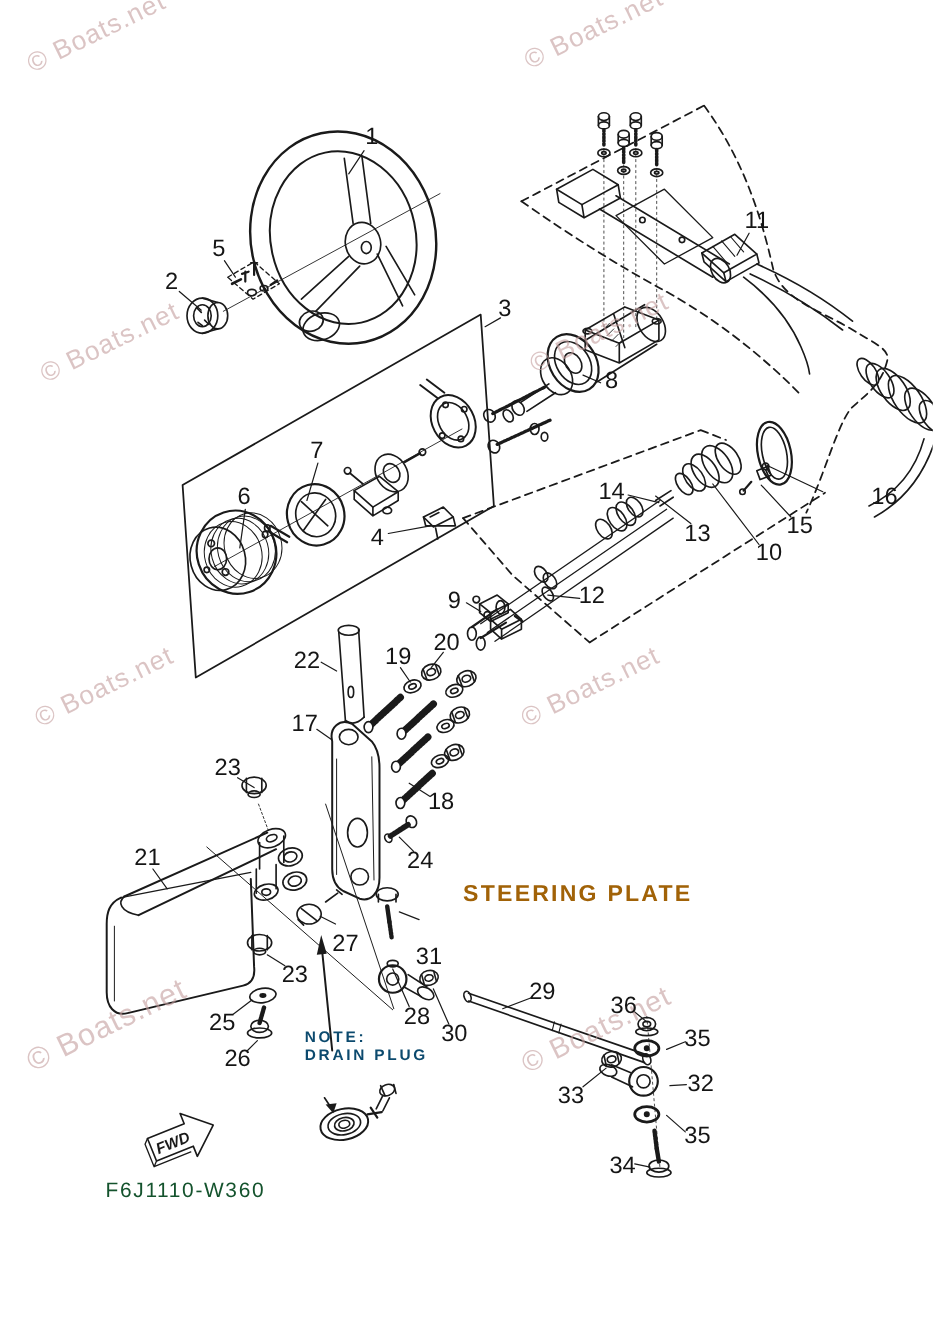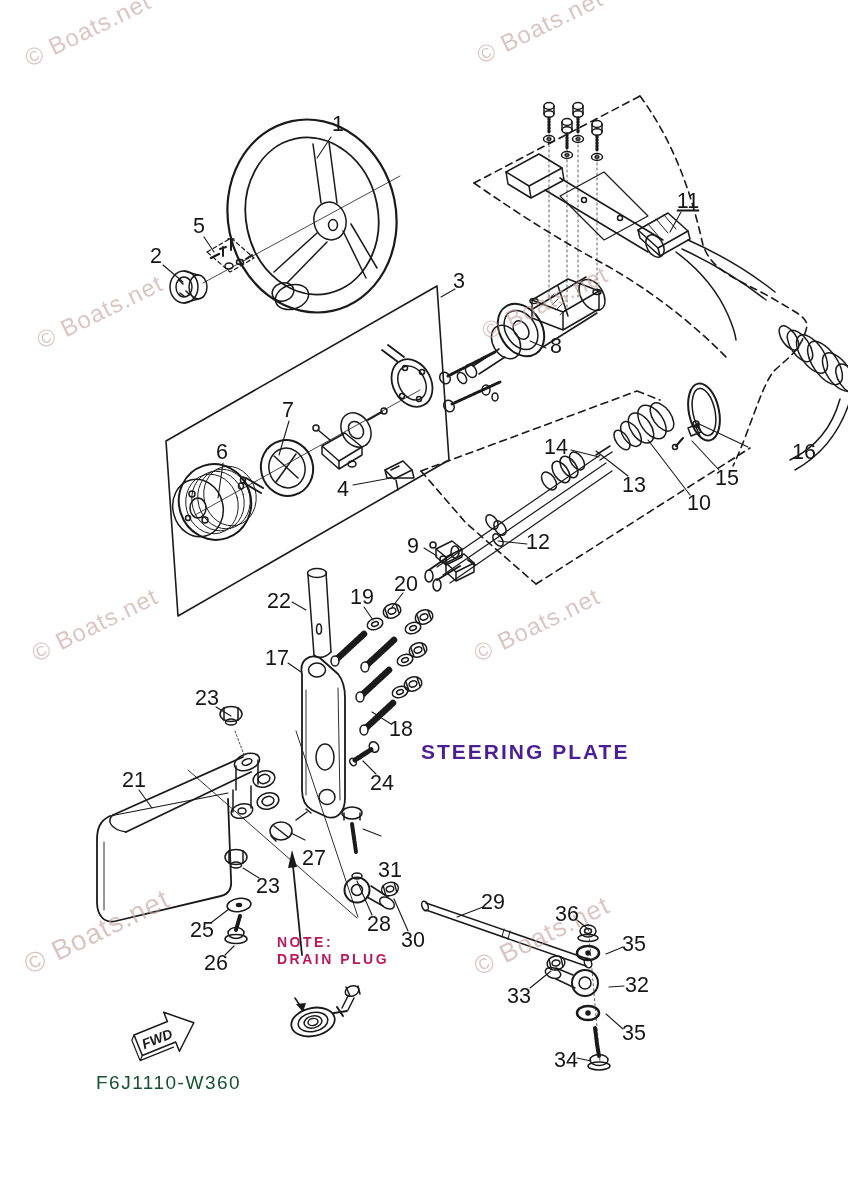--- a/index.html
+++ b/index.html
@@ -3,24 +3,24 @@
 <meta charset="utf-8">
 <style>
   html,body{margin:0;padding:0;background:#ffffff;}
   .page{position:relative;width:848px;height:1200px;background:#ffffff;overflow:hidden;
         font-family:"Liberation Sans", sans-serif;}
   .art{position:absolute;left:0;top:0;}
   .callout{position:absolute;transform:translate(-50%,-50%);font-size:21.5px;color:#151515;
            white-space:nowrap;}
   .watermark{position:absolute;transform:translate(-50%,-50%) rotate(-26deg);
              color:#c49e9e;opacity:.6;white-space:nowrap;letter-spacing:1px;}
-  .title-block{position:absolute;left:421px;top:739px;font-weight:bold;font-size:21px;
-               letter-spacing:2px;color:#4c1d95;line-height:25px;}
+  .title-block{position:absolute;left:421px;top:800px;font-weight:bold;font-size:21px;
+               letter-spacing:2px;color:#a16207;line-height:25px;}
   .note-label{position:absolute;left:277px;top:934px;font-weight:bold;font-size:14px;
-              letter-spacing:2.5px;color:#be185d;line-height:17px;}
+              letter-spacing:2.5px;color:#0c4a6e;line-height:17px;}
   .note-box{position:absolute;left:277px;top:972px;width:95px;height:69px;
             border:2px dashed #555;}
   .discard{position:absolute;left:6px;top:3px;font-weight:bold;font-size:11.5px;
            line-height:13.5px;color:#161616;letter-spacing:.3px;}
   .part-code{position:absolute;left:96px;top:1072px;font-size:19px;letter-spacing:1.5px;color:#14532d;}
 </style>
 </head>
 <body>
 
 <div class="page">
@@ -406,21 +406,21 @@
     <div class="callout" style="left: 338px; top: 124px;">1</div>
     <div class="callout" style="left: 156px; top: 256px;">2</div>
     <div class="callout" style="left: 459px; top: 281px;">3</div>
     <div class="callout" style="left: 343px; top: 489px;">4</div>
     <div class="callout" style="left: 199px; top: 226px;">5</div>
     <div class="callout" style="left: 222px; top: 452px;">6</div>
     <div class="callout" style="left: 288px; top: 410px;">7</div>
     <div class="callout" style="left: 556px; top: 346px;">8</div>
     <div class="callout" style="left: 413px; top: 546px;">9</div>
     <div class="callout" style="left: 699px; top: 503px;">10</div>
-    <div class="callout" style="left: 688px; top: 201px; text-decoration: underline;">11</div>
+    <div class="callout" style="left: 688px; top: 201px;">11</div>
     <div class="callout" style="left: 538px; top: 542px;">12</div>
     <div class="callout" style="left: 634px; top: 485px;">13</div>
     <div class="callout" style="left: 556px; top: 447px;">14</div>
     <div class="callout" style="left: 727px; top: 478px;">15</div>
     <div class="callout" style="left: 804px; top: 452px;">16</div>
     <div class="callout" style="left: 277px; top: 658px;">17</div>
     <div class="callout" style="left: 401px; top: 729px;">18</div>
     <div class="callout" style="left: 362px; top: 597px;">19</div>
     <div class="callout" style="left: 406px; top: 584px;">20</div>
     <div class="callout" style="left: 134px; top: 780px;">21</div>

